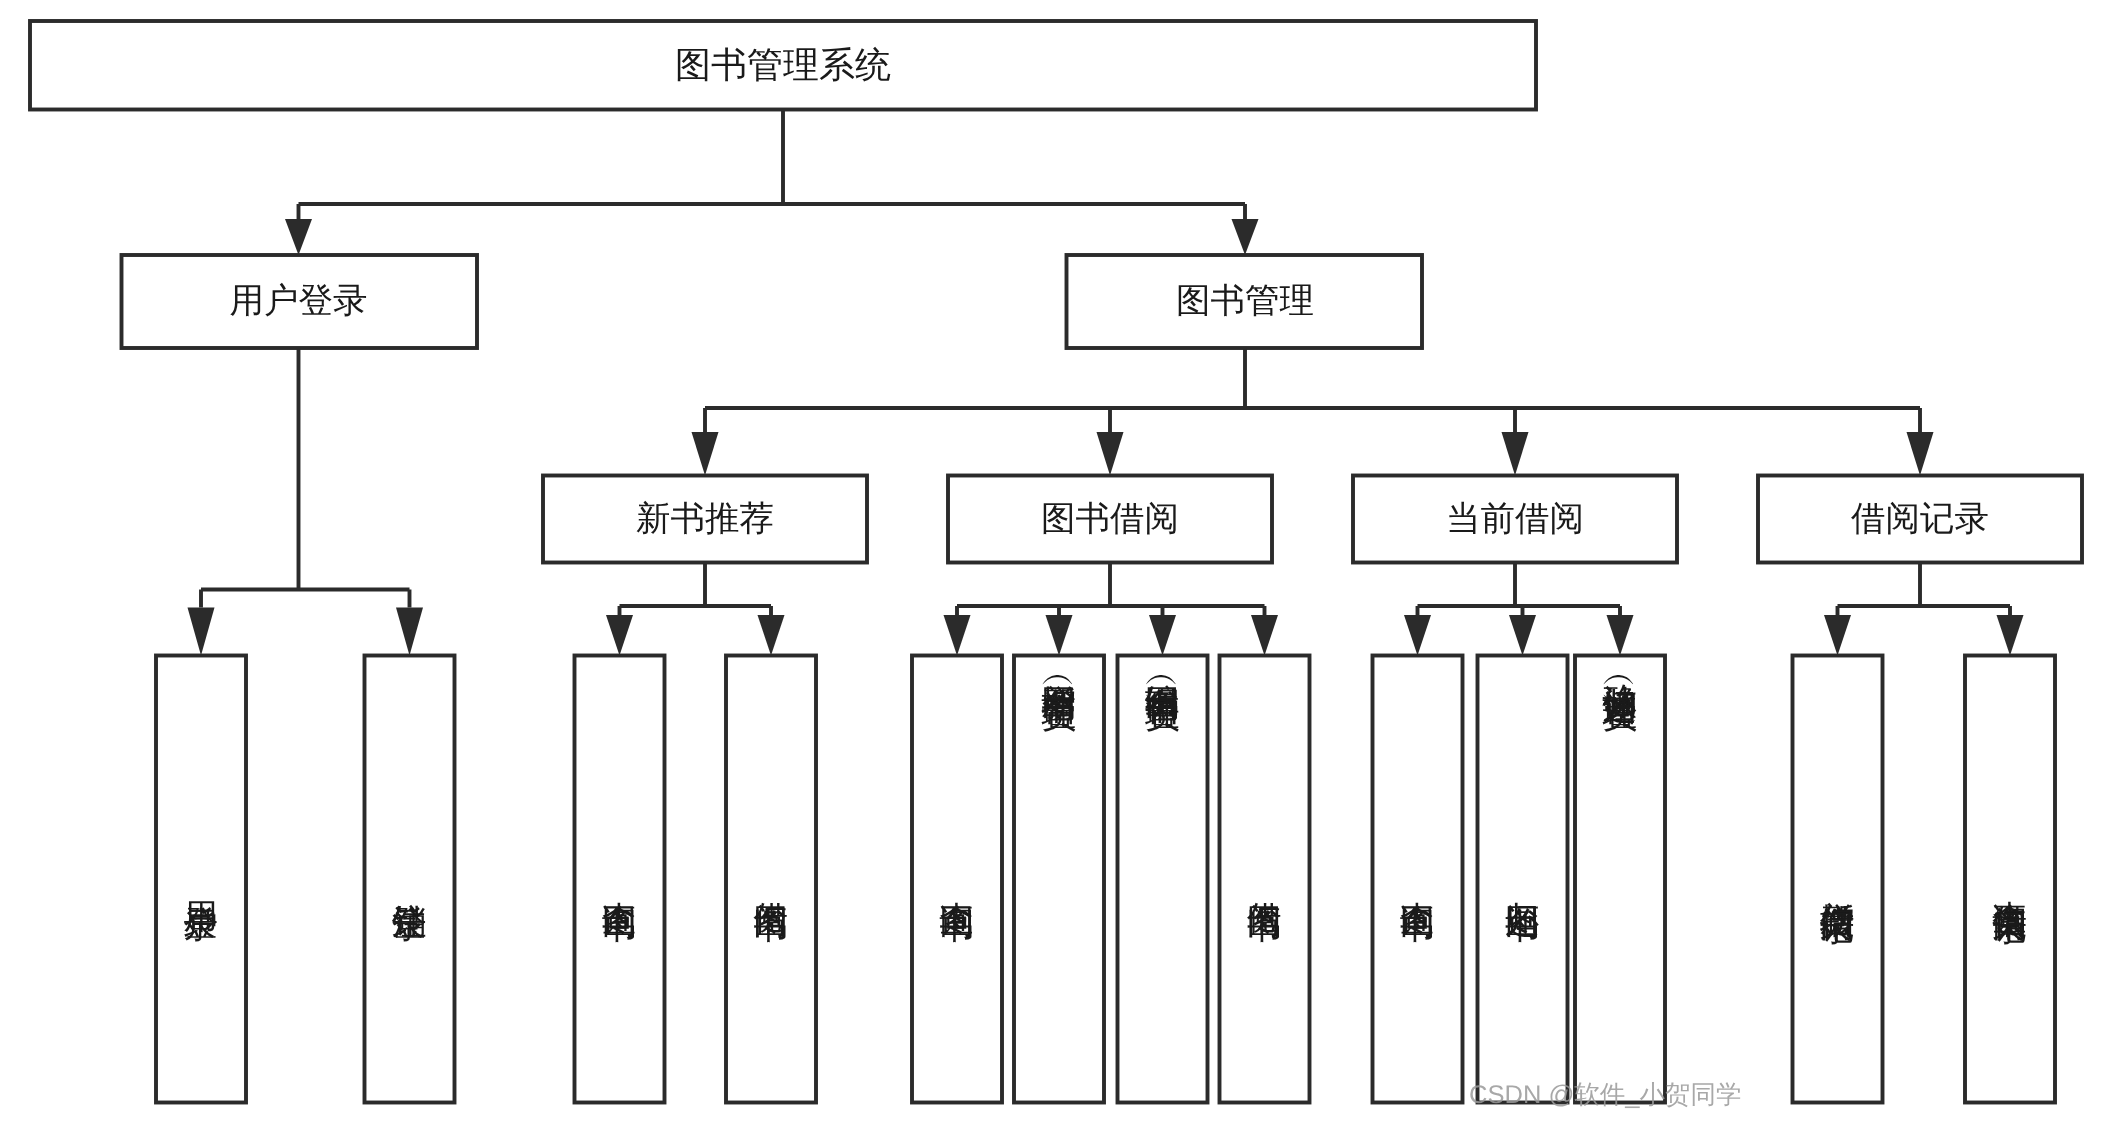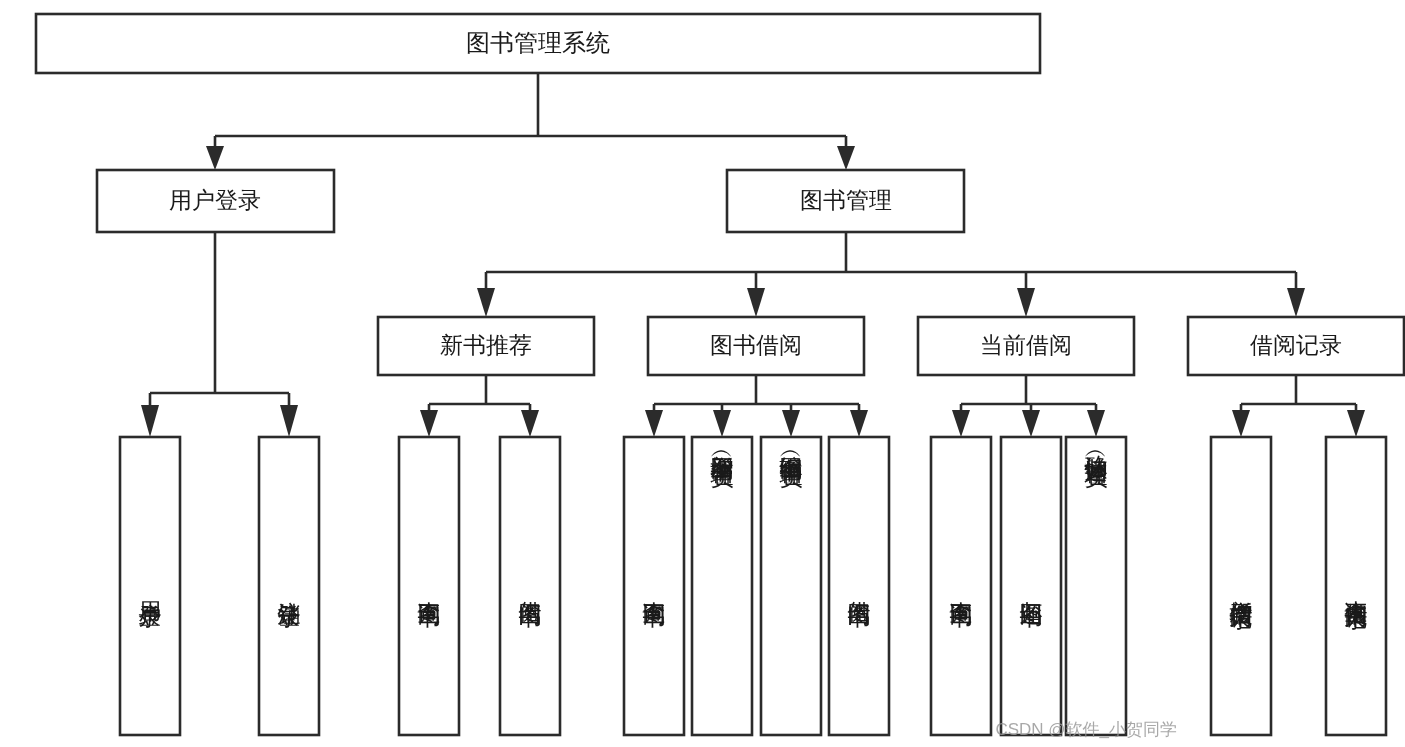--- a/index.html
+++ b/index.html
@@ -9,21 +9,21 @@
   }
   body {
     width: 1405px;
     height: 747px;
     font-family: "Liberation Sans", "DejaVu Sans", sans-serif;
     overflow: hidden;
     position: relative;
   }
   #diagram-root {
     position: absolute;
-    left: 16px;
+    left: 0;
     top: 0;
     width: 1171px;
     height: 747px;
   }
   svg#flowchart {
     display: block;
     width: 1405px;
     height: 747px;
   }
   .node-box {

